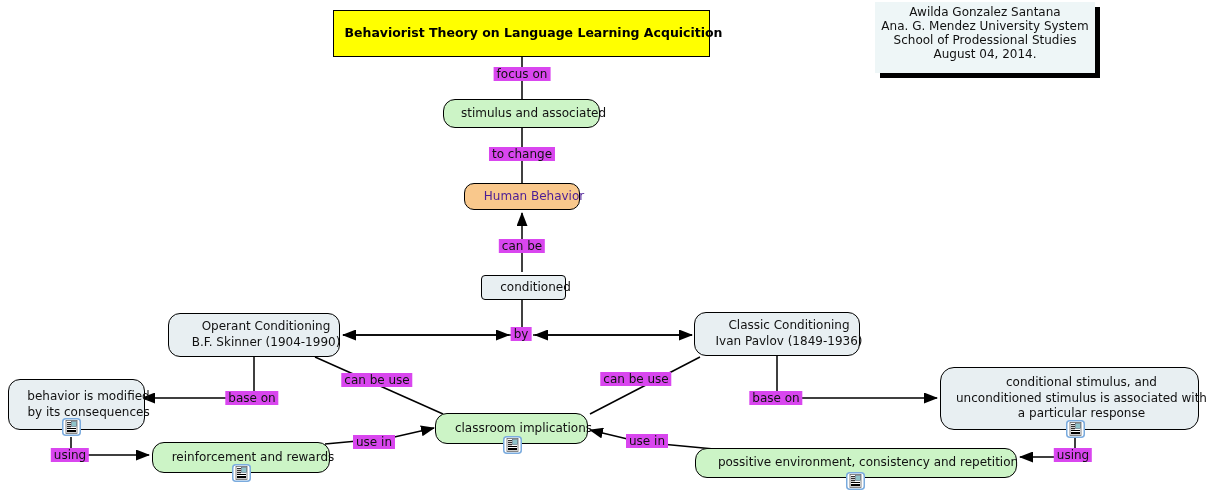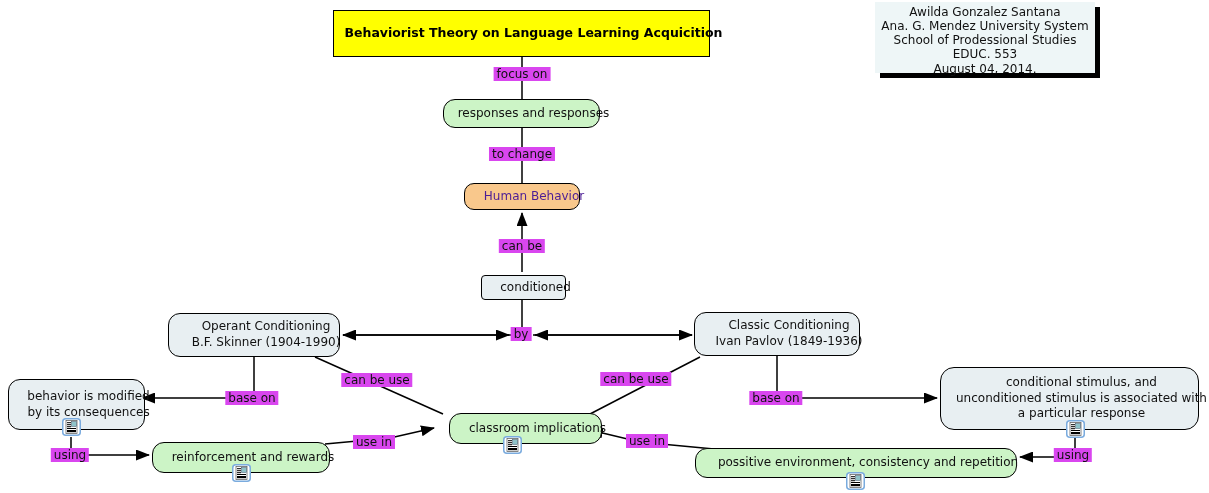--- a/index.html
+++ b/index.html
@@ -78,26 +78,25 @@
   </svg>
 
   <div class="node" id="node-title" style="left:333px;top:10px;width:377px;height:47px;">
     <span>Behaviorist Theory on Language Learning Acquicition</span>
   </div>
 
   <div id="credits" style="left:875px;top:2px;width:220px;height:71px;">
     <div>Awilda Gonzalez Santana</div>
     <div>Ana. G. Mendez University System</div>
     <div>School of Prodessional Studies</div>
-    <div>EDUC. 553</div>
     <div>August 04, 2014.</div>
   </div>
 
   <div class="node node-green" style="left:443px;top:99px;width:157px;height:29px;">
-    <span>responses and responses</span>
+    <span>stimulus and associated</span>
   </div>
 
   <div class="node node-orange" style="left:464px;top:183px;width:116px;height:27px;border-radius:10px;">
     <span>Human Behavior</span>
   </div>
 
   <div class="node node-gray" style="left:481px;top:275px;width:85px;height:25px;border-radius:4px;">
     <span>conditioned</span>
   </div>
 
@@ -109,21 +108,21 @@
   <div class="node node-gray" style="left:694px;top:312px;width:166px;height:44px;">
     <span>Classic Conditioning</span>
     <span>Ivan Pavlov (1849-1936)</span>
   </div>
 
   <div class="node node-gray" style="left:8px;top:379px;width:137px;height:51px;">
     <span>behavior is modified</span>
     <span>by its consequences</span>
   </div>
 
-  <div class="node node-green" style="left:435px;top:413px;width:153px;height:31px;margin-left:14px;">
+  <div class="node node-green" style="left:435px;top:413px;width:153px;height:31px;">
     <span>classroom implications</span>
   </div>
 
   <div class="node node-green" style="left:152px;top:442px;width:178px;height:31px;">
     <span>reinforcement and rewards</span>
   </div>
 
   <div class="node node-gray" style="left:940px;top:367px;width:259px;height:63px;border-radius:14px;">
     <span>conditional stimulus, and</span>
     <span>unconditioned stimulus is associated with</span>

